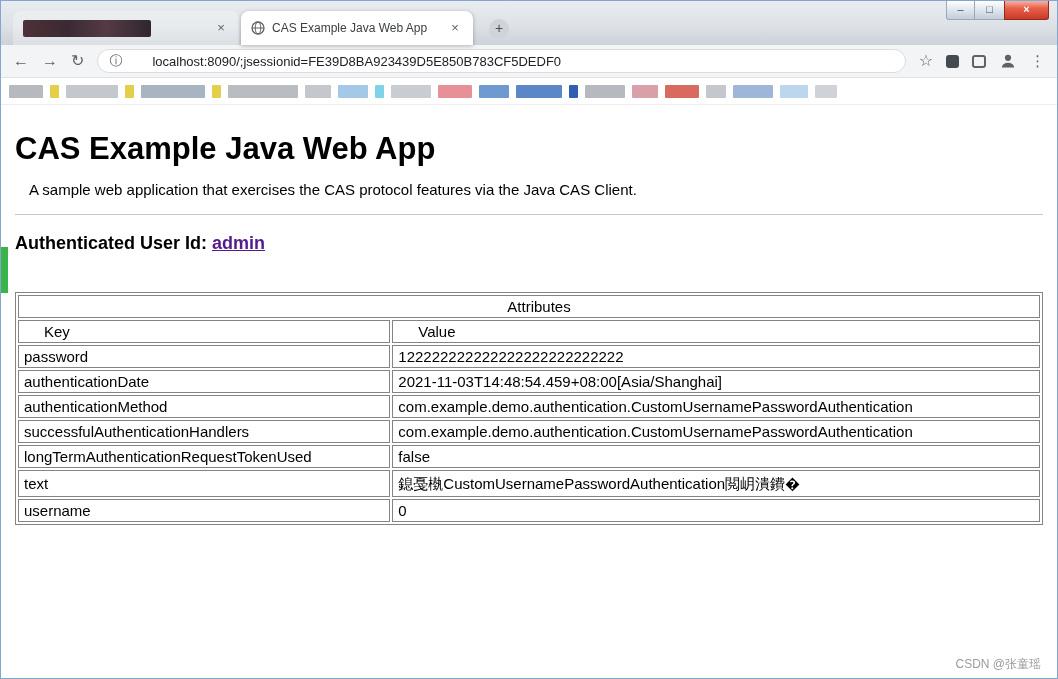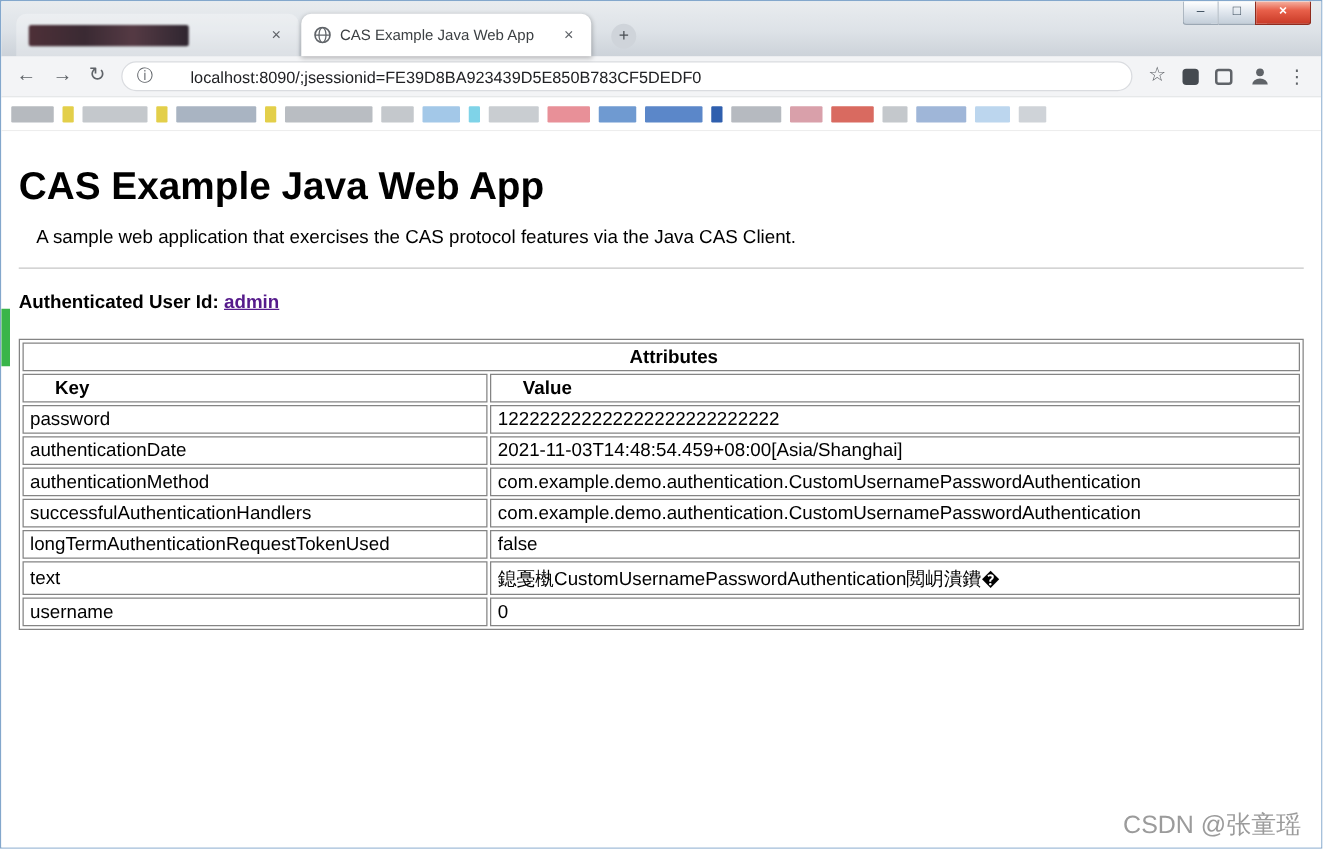--- a/index.html
+++ b/index.html
@@ -40,30 +40,30 @@
 
   
   .bookmarks { height:27px; background:#fff; display:flex; align-items:center; padding:0 8px; gap:7px; border-bottom:1px solid #ededed; overflow:hidden; }
   .bm-block { height:13px; border-radius:1px; flex:0 0 auto; filter:blur(0.5px); }
 
   
   .content { padding:10px 14px 0; position:relative; height:573px; background:#fff; }
   .page-title { font-size:31px; font-weight:bold; margin:16px 0 14px; color:#000; }
   .intro { font-size:15px; margin:0 14px 16px; color:#000; }
   .rule { border:none; border-top:1px solid #c6c6c6; margin:16px 0 18px; }
-  .auth-line { font-size:15px; font-weight:bold; margin:0 0 21px; color:#000; }
+  .auth-line { font-size:18px; font-weight:bold; margin:0 0 38px; color:#000; }
   .auth-link { color:#551a8b; text-decoration:underline; cursor:pointer; }
   .attr-heading { font-size:15px; font-weight:bold; margin:0 0 14px; color:#000; }
 
   table.attrs { width:100%; border:1px solid #848484; border-spacing:2px; border-collapse:separate; font-size:15px; background:#fff; }
   .attrs th, .attrs td { border:1px solid #848484; padding:2px 5px; text-align:left; color:#000; }
-  .attrs th { font-weight:bold;padding-left:25px; }
+  .attrs th { font-weight:normal;padding-left:25px; }
   .attrs th.t-title { text-align:center; }
 
-  .watermark { position:absolute; right:16px; bottom:5px; color:#9b9b9b; font-size:20px;margin-top:26px; }
+  .watermark { position:absolute; right:16px; bottom:5px; color:#9b9b9b; font-size:12px;margin-top:26px; }
 
   .green-marker { position:absolute; left:0; top:246px; width:7px; height:46px; background:#39b54a; z-index:10; }
 </style>
 </head>
 <body>
 
 <div class="window">
 
   <div class="tabstrip">
 

